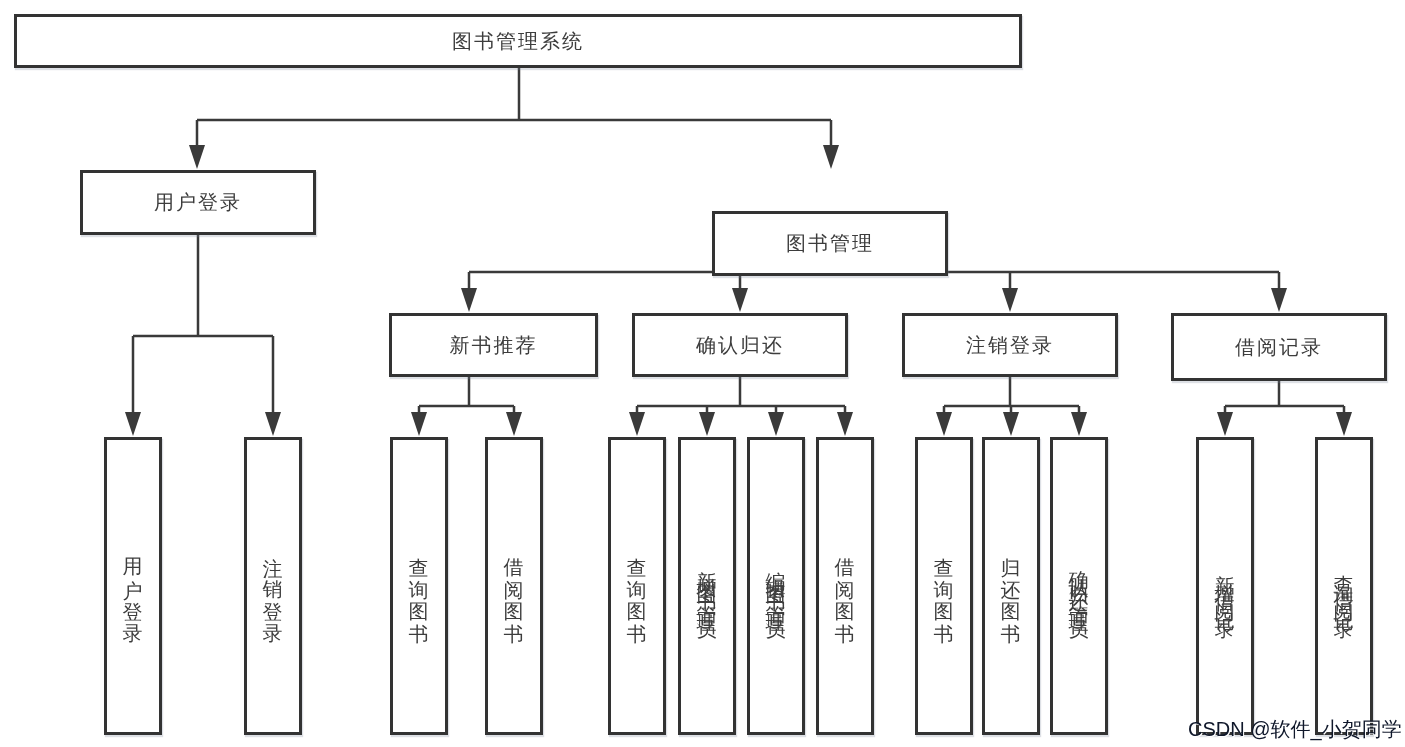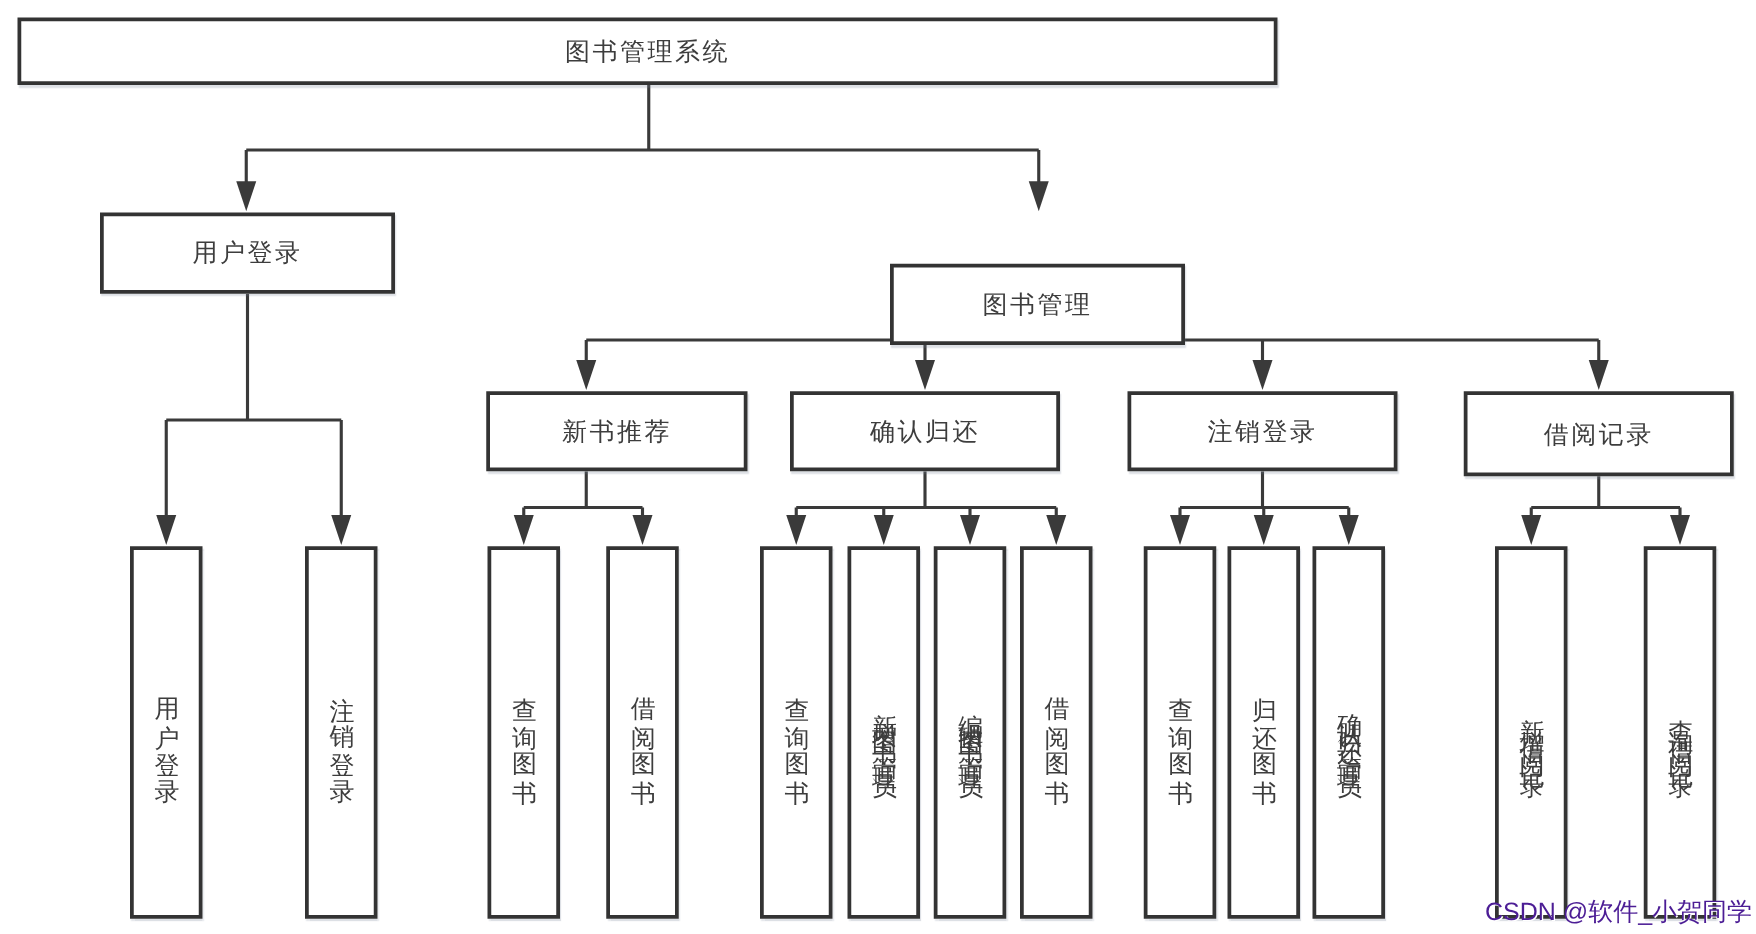--- a/index.html
+++ b/index.html
@@ -40,21 +40,21 @@
     font-size: 20px;
     color: #3d3d3d;
     line-height: 1;
   }
   .watermark {
     position: absolute;
     left: 1188px;
     top: 716px;
     z-index: 2;
     font-size: 20px;
-    color: #4c1d95;
+    color: #0f172a;
     text-shadow: 1px 1px 0 #ffffff;
     white-space: nowrap;
   }
 </style>
 </head>
 <body>
 
 <div class="canvas">
 
   <svg class="connectors" width="1405" height="747" viewBox="0 0 1405 747">

